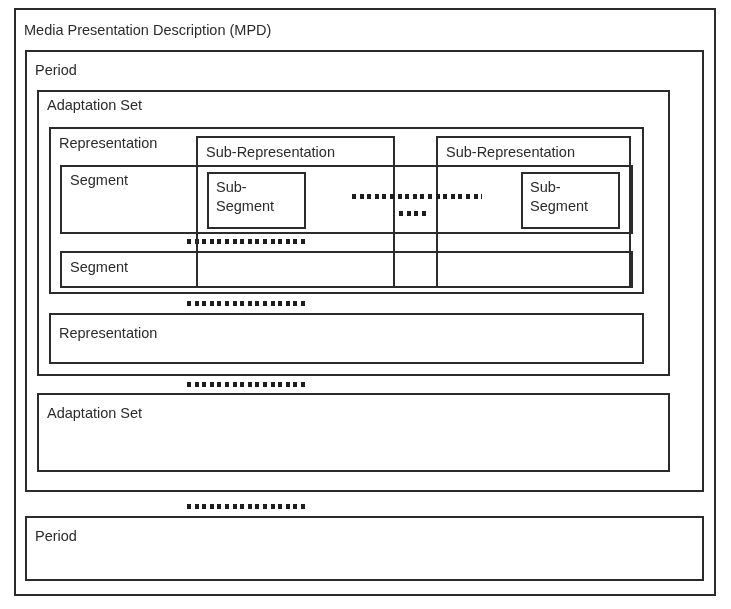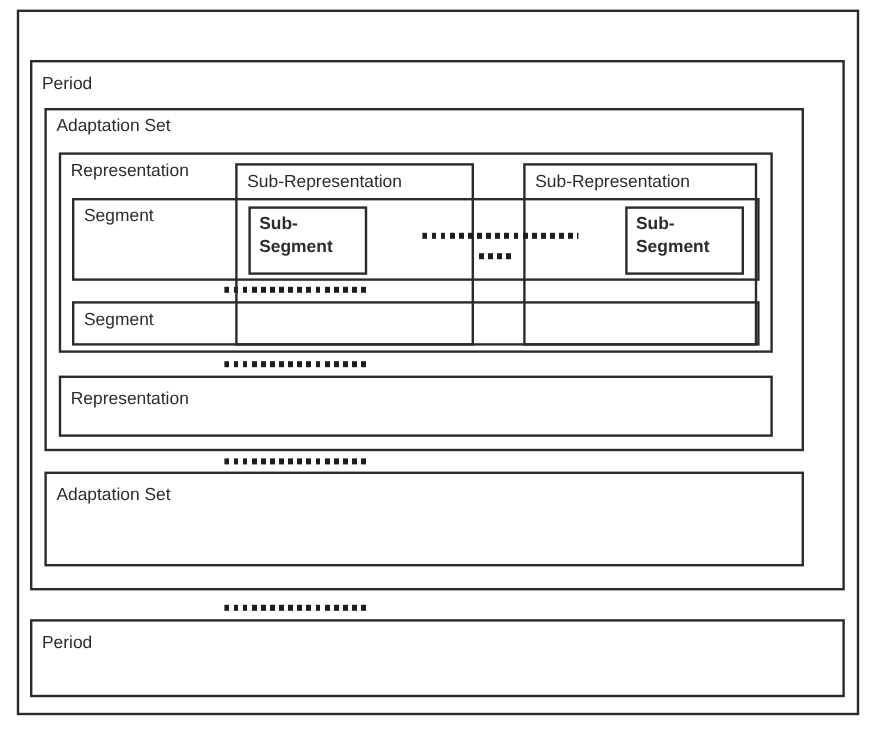--- a/index.html
+++ b/index.html
@@ -35,39 +35,39 @@
     font-size: 14.5px;
     line-height: 17px;
     color: #2b2b2b;
     white-space: nowrap;
   }
 
   
   .lbl.two {
     white-space: normal;
     width: 72px;
-    font-weight: bold;
   }
 
   
   .sqdots {
     position: absolute;
     height: 5px;
     background: repeating-linear-gradient(to right,
       #1d1d1d 0px, #1d1d1d 4px,
       rgba(255,255,255,0) 4px, rgba(255,255,255,0) 7.6px);
   }
 </style>
 </head>
 <body>
 
 <div id="canvas">
 
   <div class="box" style="left:14px; top:8px; width:702px; height:588px;">
   </div>
+  <div class="lbl" style="left:24px; top:22px;">Media Presentation Description (MPD)</div>
 
   <div class="box" style="left:25px; top:50px; width:679px; height:442px;">
   </div>
   <div class="lbl" style="left:35px; top:62px;">Period</div>
 
   <div class="box" style="left:37px; top:90px; width:633px; height:286px;">
   </div>
   <div class="lbl" style="left:47px; top:97px;">Adaptation Set</div>
 
   <div class="box" style="left:49px; top:127px; width:595px; height:167px;">

